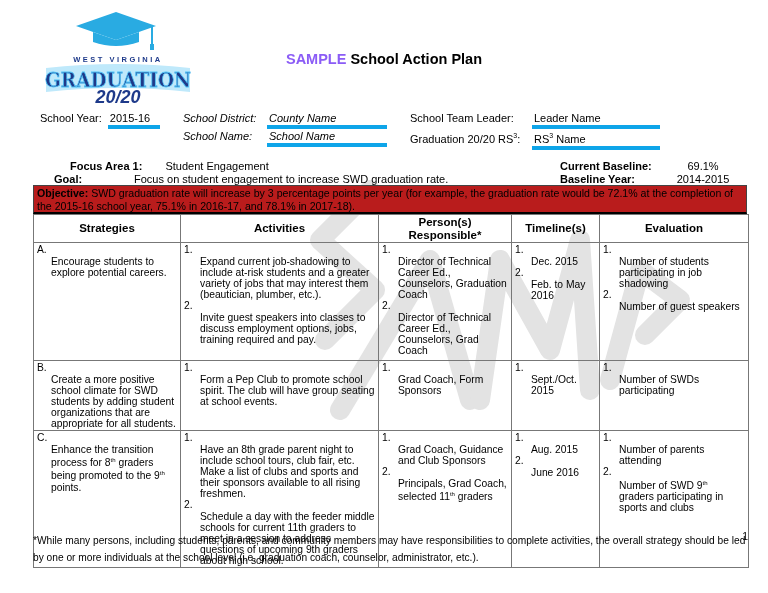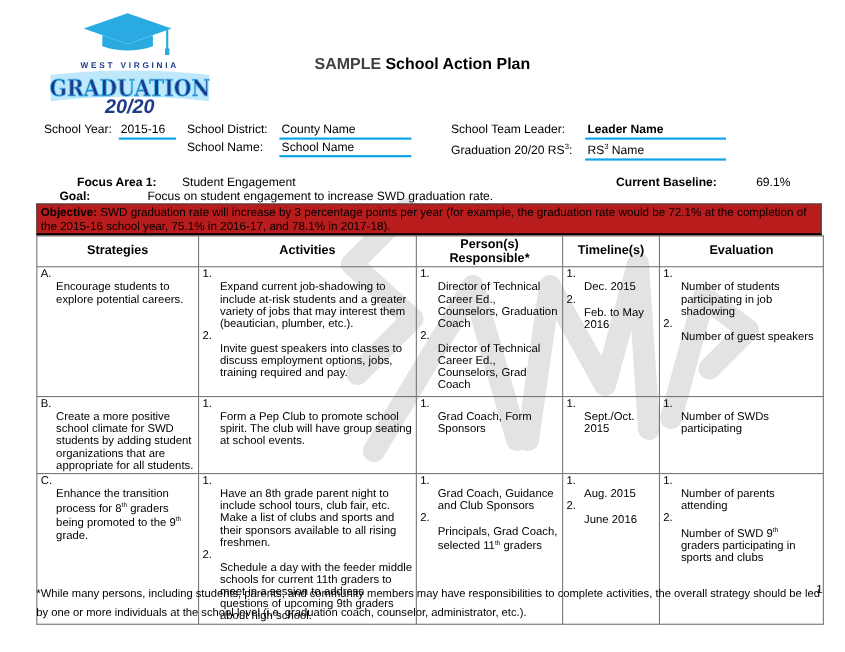--- a/index.html
+++ b/index.html
@@ -6,25 +6,25 @@
   body { width:768px; height:593px; position:relative; overflow:hidden;
          font-family:"Liberation Sans", sans-serif; color:#000; }
   .abs { position:absolute; }
 
   
   .logo { left:38px; top:10px; width:160px; height:96px; }
   .logo svg { display:block; }
 
   
   .title { left:0; width:768px; top:51px; text-align:center; font-size:14.5px; font-weight:bold; }
-  .title .sample { color:#404040; }
+  .title .sample { color:#8b5cf6; }
 
   
   .info { font-size:11px; line-height:14px; }
-  .uline { display:inline-block; border-bottom:2px solid #0ea5e9; padding:0 2px; }
+  .uline { display:inline-block; border-bottom:4px solid #0ea5e9; padding:0 2px; }
 
   
   .fg { font-size:11px; line-height:13px;padding-left:30px; }
   .b { font-weight:bold; }
 
   
   .objective { left:33px; top:185px; width:714px; height:29px; background:#b91c1c;
                border:1px solid #444; border-bottom:2px solid #000; box-sizing:border-box;
                font-size:10.6px; line-height:13px; padding:1px 3px; }
 
@@ -75,38 +75,39 @@
 </div>
 
 <div class="abs title">
   <span class="sample">SAMPLE</span><span> School Action Plan</span>
 </div>
 
 <div class="abs info" style="left:40px; top:111px;">
   <span>School Year:</span>
   <span class="uline" style="width:48px; margin-left:3px;">2015-16</span>
 </div>
-<div class="abs info" style="left:170px; top:111px;">
+<div class="abs info" style="left:183px; top:111px;font-style:italic;">
   <div><span style="display:inline-block;width:84px;">School District:</span><span class="uline" style="width:116px;">County Name</span></div>
   <div><span style="display:inline-block;width:84px;">School Name:</span><span class="uline" style="width:116px;">School Name</span></div>
 </div>
 <div class="abs info" style="left:410px; top:111px;">
-  <div><span style="display:inline-block;width:122px;">School Team Leader:</span><span class="uline" style="width:124px;font-weight:bold;">Leader Name</span></div>
+  <div><span style="display:inline-block;width:122px;">School Team Leader:</span><span class="uline" style="width:124px;">Leader Name</span></div>
   <div><span style="display:inline-block;width:122px;"><span>Graduation 20/20 RS</span><sup style="font-size:7px;">3</sup><span>:</span></span><span class="uline" style="width:124px;"><span>RS</span><sup style="font-size:7px;">3</sup><span> Name</span></span></div>
 </div>
 
 <div class="abs fg" style="left:40px; top:160px;">
   <span class="b">Focus Area 1:</span>
   <span style="margin-left:20px;">Student Engagement</span>
 </div>
 <div class="abs fg" style="left:24px; top:173px;">
   <span class="b" style="display:inline-block;width:80px;">Goal:</span><span>Focus on student engagement to increase SWD graduation rate.</span>
 </div>
 <div class="abs fg" style="left:530px; top:160px;">
   <div><span class="b" style="display:inline-block;width:109px;">Current Baseline:</span><span style="display:inline-block;width:68px;text-align:center;">69.1%</span></div>
+  <div><span class="b" style="display:inline-block;width:109px;">Baseline Year:</span><span style="display:inline-block;width:68px;text-align:center;">2014-2015</span></div>
 </div>
 
 <div class="abs objective">
   <span class="b">Objective:</span><span> SWD graduation rate will increase by 3 percentage points per year</span><span> (for example, the graduation rate would be 72.1% at the completion of the 2015-16 school year, 75.1% in 2016-17, and 78.1% in 2017-18).</span>
 </div>
 
 <table class="plan">
   <colgroup>
     <col style="width:147px">
       <col style="width:198px">
@@ -225,21 +226,21 @@
             </li>
           </ul>
       </td>
     </tr>
 
     <tr style="height:89px;">
       <td class="strat">
         <ul class="list">
             <li>
               <span class="num">C.</span>
-              <span class="txt"><span>Enhance the transition process for 8</span><sup style="font-size:6px;">th</sup><span> graders being promoted to the 9</span><sup style="font-size:6px;">th</sup><span> grade.</span></span>
+              <span class="txt"><span>Enhance the transition process for 8</span><sup style="font-size:6px;">th</sup><span> graders being promoted to the 9</span><sup style="font-size:6px;">th</sup><span> points.</span></span>
             </li>
           </ul>
       </td>
       <td>
         <ul class="list">
           <li>
               <span class="num">1.</span>
               <span class="txt">Have an 8th grade parent night to include school tours, club fair, etc. Make a list of clubs and sports and their sponsors available to all rising freshmen.</span>
             </li>
           <li>

